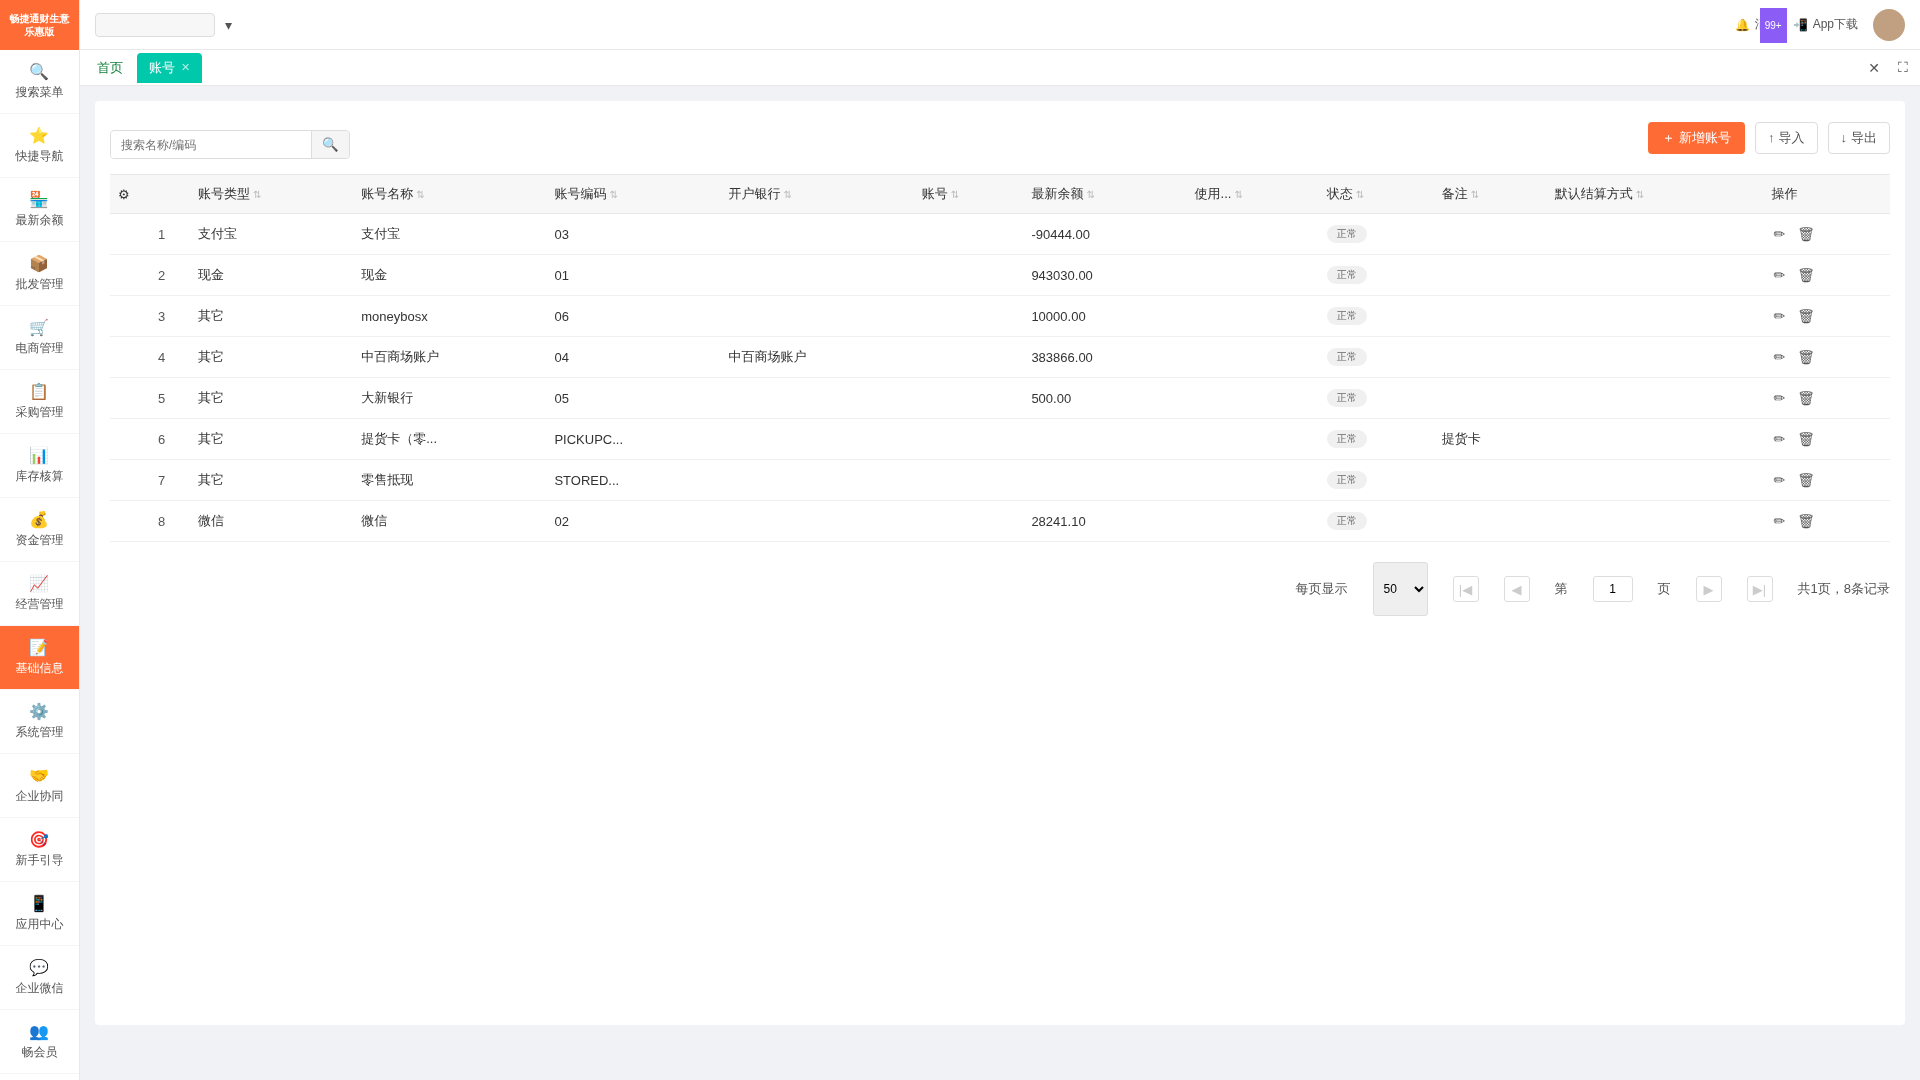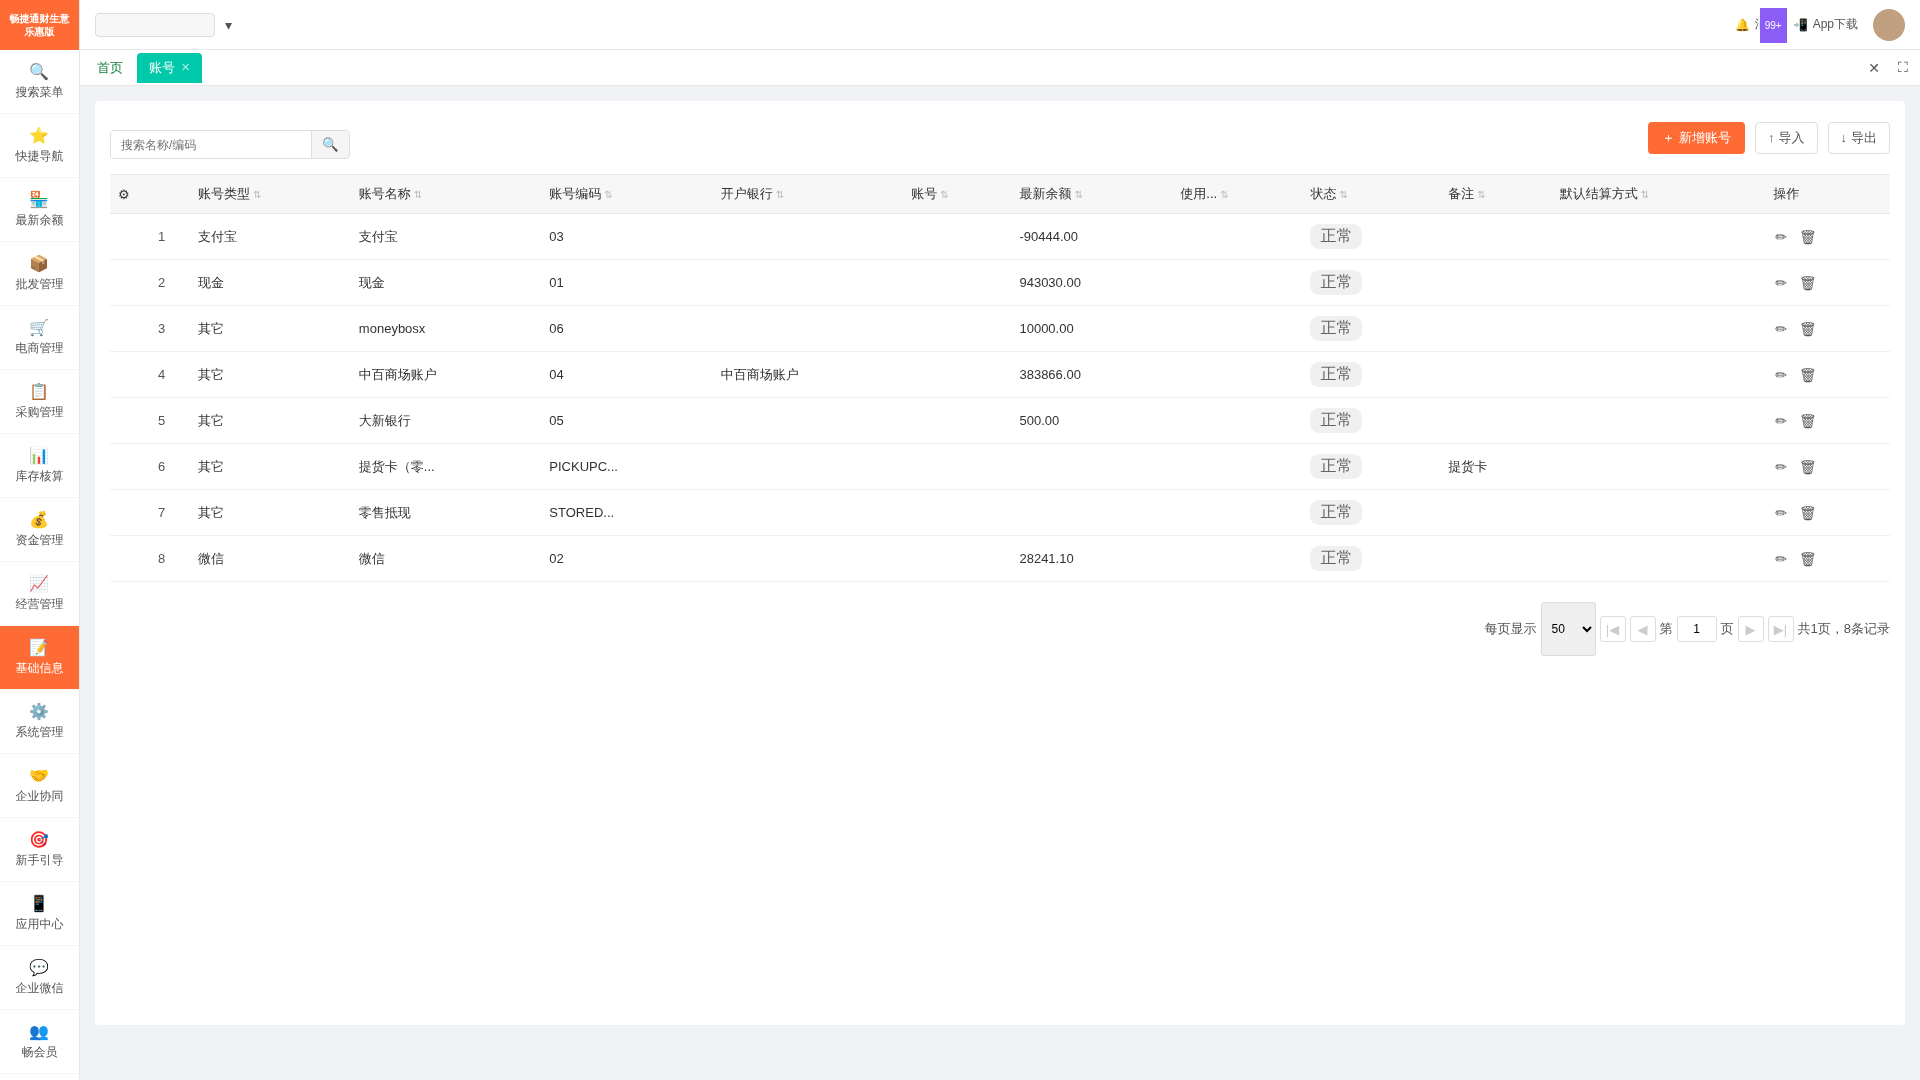--- a/index.html
+++ b/index.html
@@ -266,21 +266,21 @@
     }
     .data-table td {
       padding: 10px 8px;
       border-bottom: 1px solid #f0f0f0;
       color: #333;
     }
     .status-badge {
       display: inline-block;
       padding: 2px 10px;
       border-radius: 9px;
-      font-size: 16px;
+      font-size: 10px;
       background: #e8e8e8;
       color: #555;
     }
     .status-badge.normal { background: #f0f0f0; color: #666; }
     .action-btns {
       display: flex;
       gap: 8px;
     }
     .action-btn {
       color: #555;
@@ -292,21 +292,21 @@
       width: 40px;
       text-align: center;
     }
 
     
     .pagination {
       display: flex;
       align-items: center;
       justify-content: flex-end;
       margin-top: 20px;
-      gap: 4px;
+      gap: 25px;
       font-size: 13px;
       color: #555;
     }
     .page-size-select {
       border: 1px solid #ddd;
       border-radius: 3px;
       padding: 18px 6px;
       font-size: 12px;
     }
     .page-btn {

